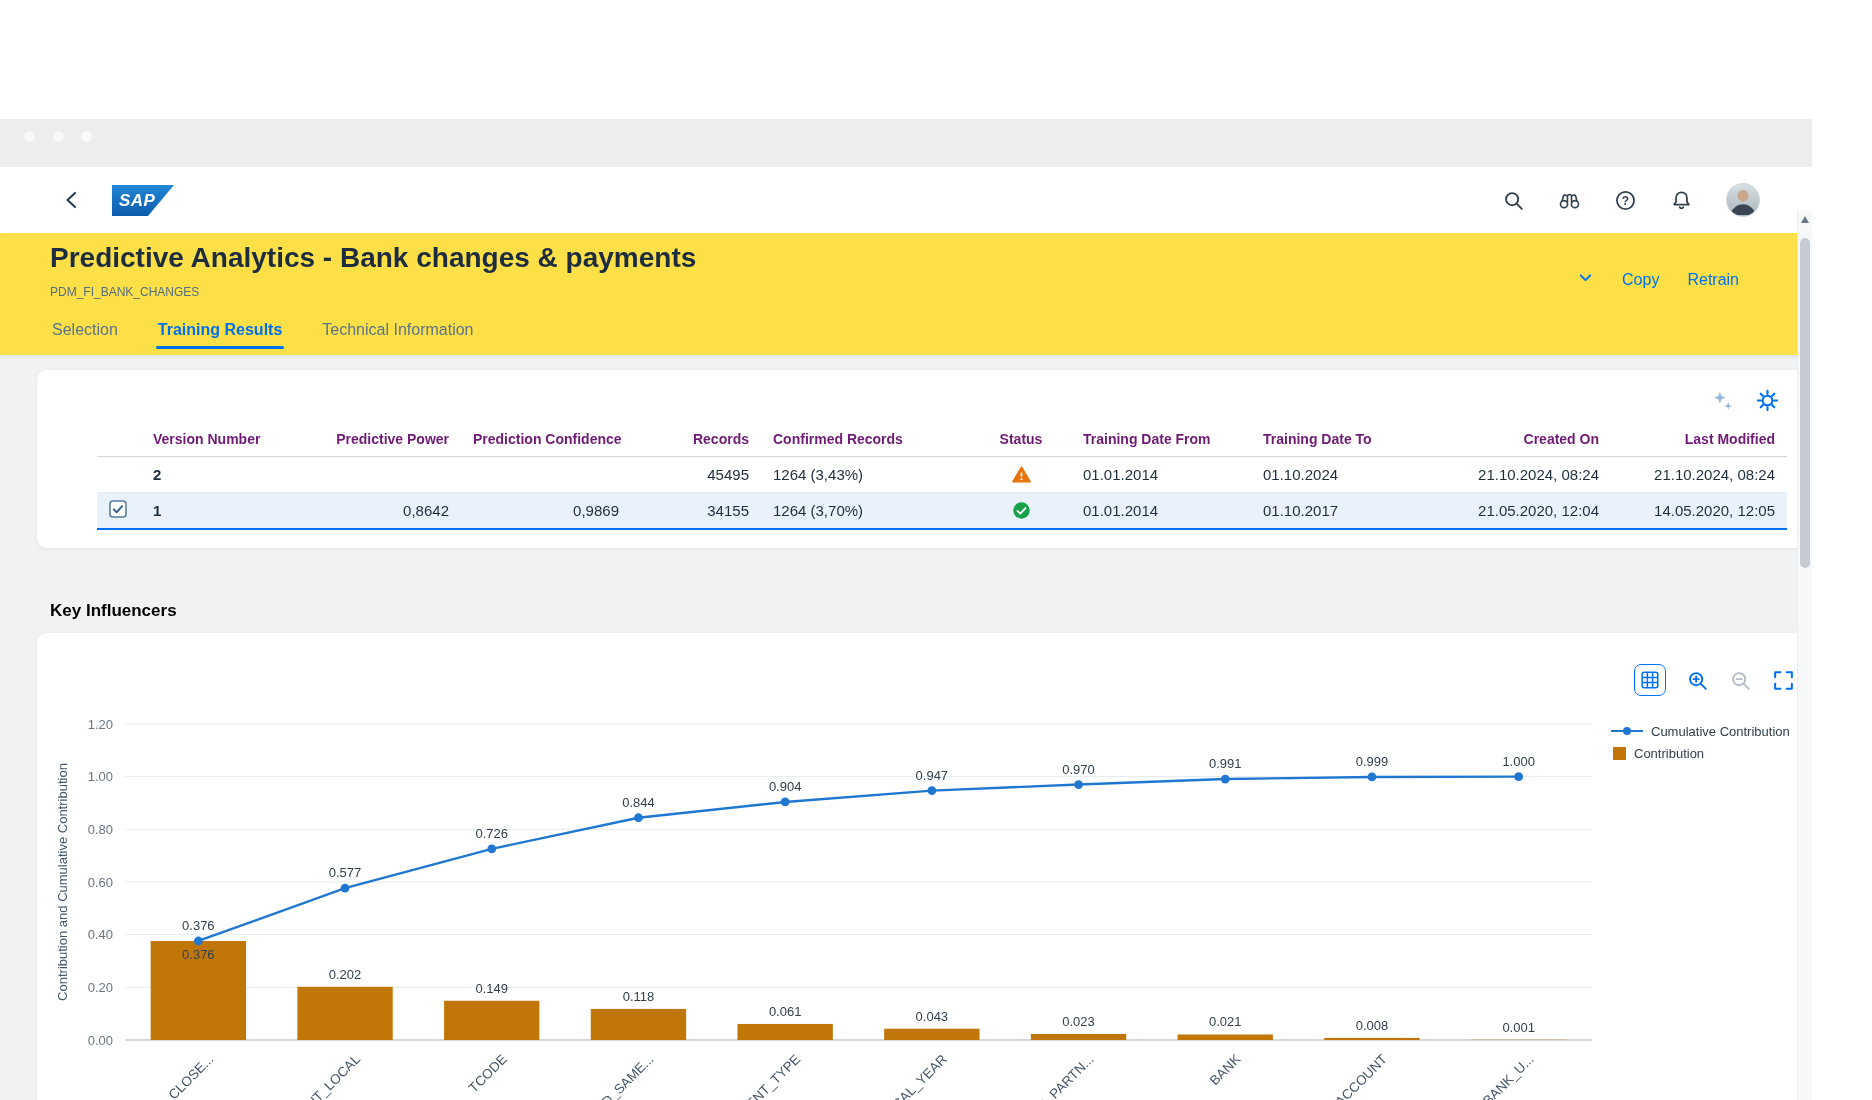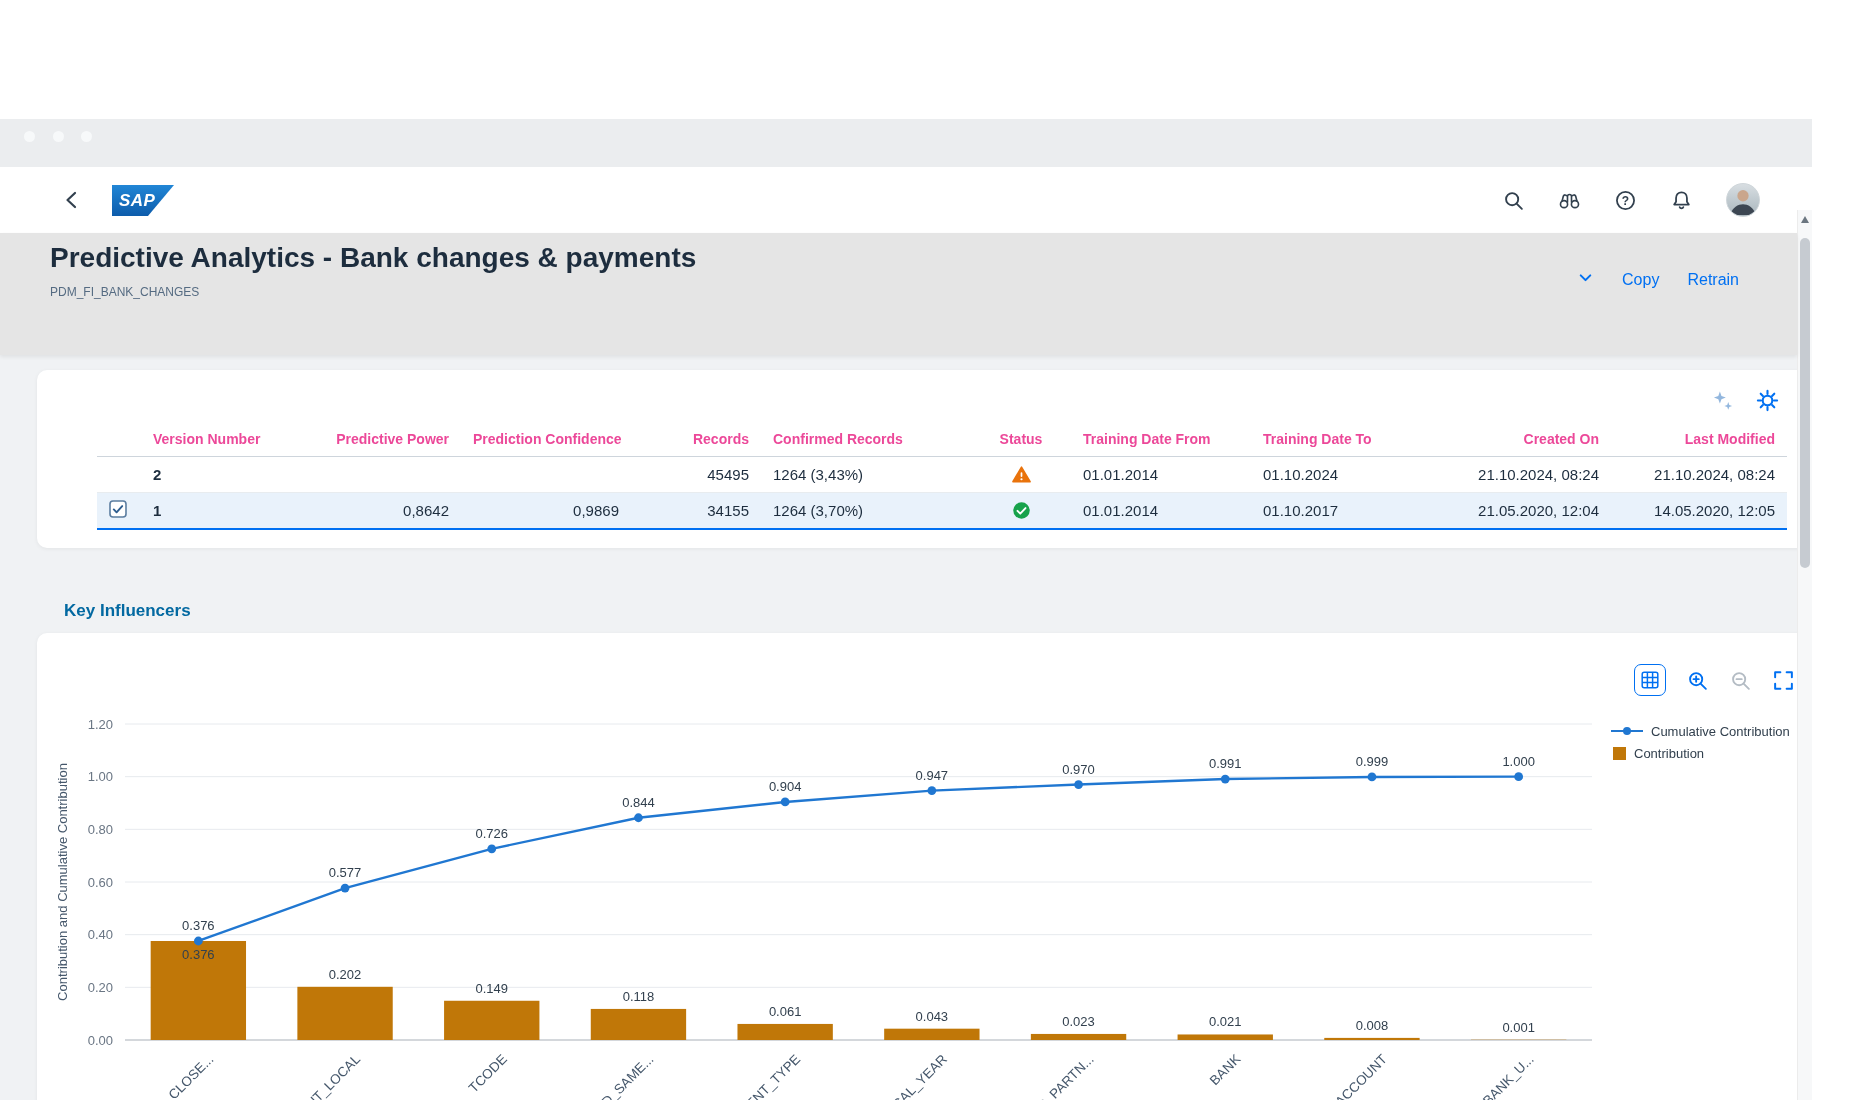--- a/index.html
+++ b/index.html
@@ -21,51 +21,51 @@
     line-height:31px; padding-left:7px; }
   .app-title-wrap { position:absolute; left:207px; top:0; height:66px; display:flex; align-items:center; gap:8px; cursor:pointer; }
   .app-title { font-size:19px; font-weight:700; color:#1d2d3e; }
   .shell-icons { position:absolute; right:37px; top:0; height:66px; display:flex; align-items:center; gap:33px; }
   .shell-icon { width:23px; height:23px; background:none; border:none; cursor:pointer; padding:0; }
   .shell-icon svg { width:100%; height:100%; }
   .avatar { width:34px; height:34px; border-radius:50%; overflow:hidden;
     background:linear-gradient(#d8dee2,#a9b6bd); border:1px solid #cfd6da; cursor:pointer; }
 
   
-  .pagehead { position:absolute; top:233px; left:0; right:15px; height:122px; background:#e5e5e5;
+  .pagehead { position:absolute; top:233px; left:0; right:15px; height:122px; background:#fde047;
     box-shadow:0 2px 4px rgba(0,0,0,.07); z-index:2; }
   .page-title { position:absolute; left:50px; top:9px; font-size:28px; font-weight:700; color:#1d2d3e; }
   .page-subtitle { position:absolute; left:50px; top:52px; font-size:12px; color:#556b82; }
   .head-actions { position:absolute; right:58px; top:36px; display:flex; align-items:center; gap:28px; }
   .link-btn { background:none; border:none; color:#0070f2; font-size:16px; cursor:pointer; font-family:inherit; }
   .tabs { position:absolute; left:50px; bottom:0; display:flex; gap:36px; }
   .tab { position:relative; font-size:16px; color:#5b738b; padding:10px 2px 16px 2px; cursor:pointer; background:none; border:none; font-family:inherit; }
   .tab.active { color:#0070f2; font-weight:700; }
   .tab.active::after { content:""; position:absolute; left:0; right:0; bottom:6px; height:3px; background:#0070f2; border-radius:2px; }
 
   
   .content { position:absolute; top:355px; bottom:0; left:0; right:15px; background:#f0f2f4; overflow:hidden; }
   .card { position:absolute; left:37px; width:1798px; background:#fff; border-radius:10px; box-shadow:0 1px 4px rgba(0,0,0,.06); }
 
   
   .table-card { top:15px; padding:8px 0 18px 0; }
   .table-toolbar { height:44px; display:flex; align-items:center; justify-content:flex-end; gap:22px; padding-right:56px; }
   .tool-icon { width:23px; height:23px; background:none; border:none; cursor:pointer; padding:0; }
   table.versions { border-collapse:collapse; margin:0 58px 0 60px; table-layout:fixed; width:1680px; }
-  table.versions th { font-size:14px; font-weight:700; color:#ec4899; text-align:left; padding:9px 12px; border-bottom:1px solid #ced5dc; white-space:nowrap; }
+  table.versions th { font-size:14px; font-weight:700; color:#701a75; text-align:left; padding:9px 12px; border-bottom:1px solid #ced5dc; white-space:nowrap; }
   table.versions td { font-size:15px; color:#1d2d3e; padding:7px 12px; height:35px; border-bottom:1px solid #e8ecef; white-space:nowrap; }
   table.versions .r { text-align:right; }
   table.versions .c { text-align:center; }
   tr.selected td { background:#e9f2fb; border-bottom:2px solid #0070f2; }
   td.version-cell { font-weight:600; }
   .checkbox { display:inline-block; width:18px; height:18px; cursor:pointer; }
   .status-icon { display:inline-block; width:21px; height:21px; vertical-align:middle; }
 
   
-  .section-title { position:absolute; left:64px; top:246px; font-size:17px; font-weight:700; color:#0369a1; }
+  .section-title { position:absolute; left:50px; top:246px; font-size:17px; font-weight:700; color:#000000; }
   .chart-card { top:278px; height:520px; overflow:hidden; }
   .chart-toolbar { position:absolute; top:31px; right:40px; display:flex; align-items:center; gap:20px; z-index:2; }
   .chart-btn { background:none; border:none; cursor:pointer; padding:0; width:23px; height:23px; }
   .chart-btn.boxed { width:32px; height:32px; border:1.5px solid #0070f2; border-radius:7px; background:#fff; display:flex; align-items:center; justify-content:center; }
   .chart-btn.boxed svg { width:18px; height:18px; }
   #influencer-chart { position:absolute; left:0; top:0; }
   #influencer-chart text { font-family:"Liberation Sans","DejaVu Sans",sans-serif; }
   .tick-label { font-size:13px; fill:#6a7684; }
   .axis-title { font-size:13px; fill:#45576b; }
   .data-label { font-size:13px; fill:#32404e; }
@@ -138,20 +138,25 @@
     <div class="page-subtitle">PDM_FI_BANK_CHANGES</div>
     <div class="head-actions">
       <button class="link-btn" aria-label="Collapse header">
         <svg width="17" height="17" viewBox="0 0 16 16">
             <polyline points="3.5,6 8,10.5 12.5,6" fill="none" stroke="#0070f2" stroke-width="1.9" stroke-linecap="round" stroke-linejoin="round"></polyline>
           </svg>
       </button>
       <button class="link-btn">Copy</button>
       <button class="link-btn">Retrain</button>
     </div>
+    <nav class="tabs">
+      <button class="tab">Selection</button>
+      <button class="tab active">Training Results</button>
+      <button class="tab">Technical Information</button>
+    </nav>
   </section>
 
   <main class="content">
 
     <div class="card table-card">
       <div class="table-toolbar">
         <button class="tool-icon" aria-label="AI">
           <svg viewBox="0 0 22 22" fill="#93b7de">
               <path d="M8.5 2.5l1.5 4.2 4.2 1.5-4.2 1.5-1.5 4.2-1.5-4.2-4.2-1.5 4.2-1.5z"></path>
               <path d="M16.5 12.5l1 2.7 2.7 1-2.7 1-1 2.7-1-2.7-2.7-1 2.7-1z"></path>

